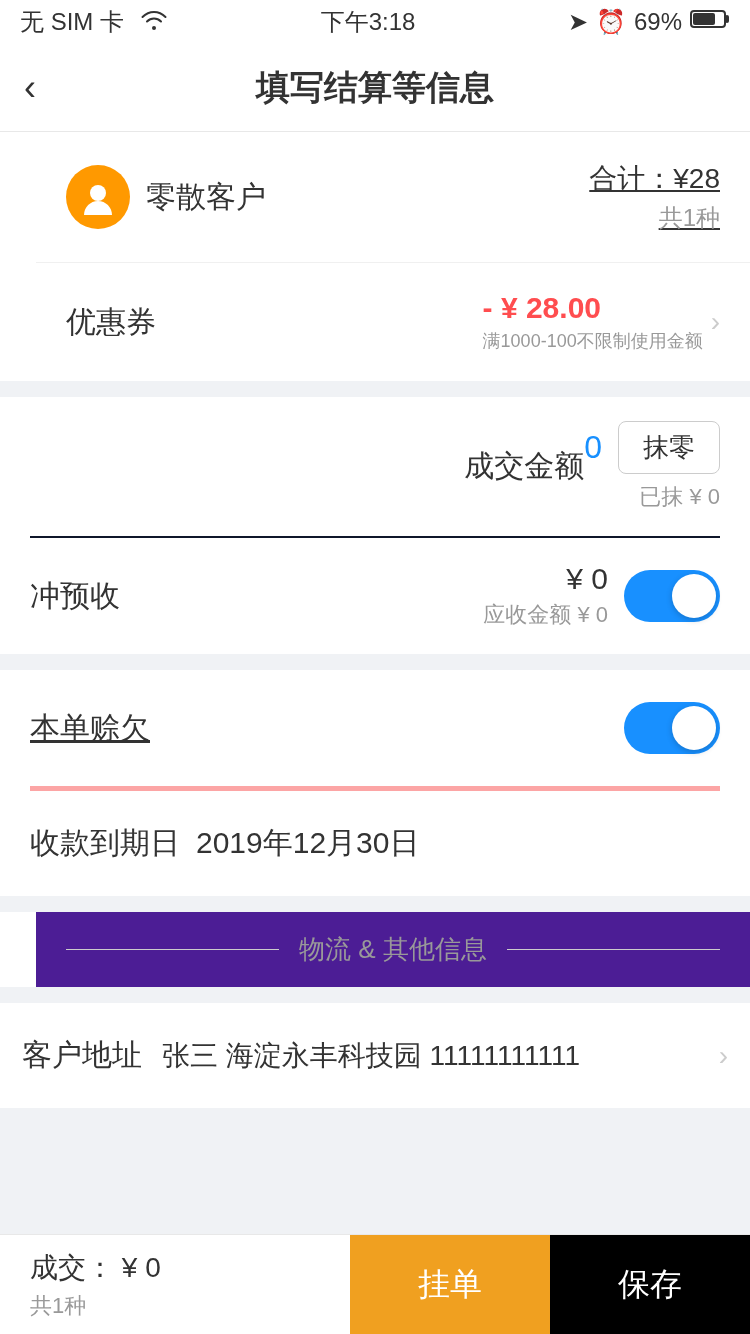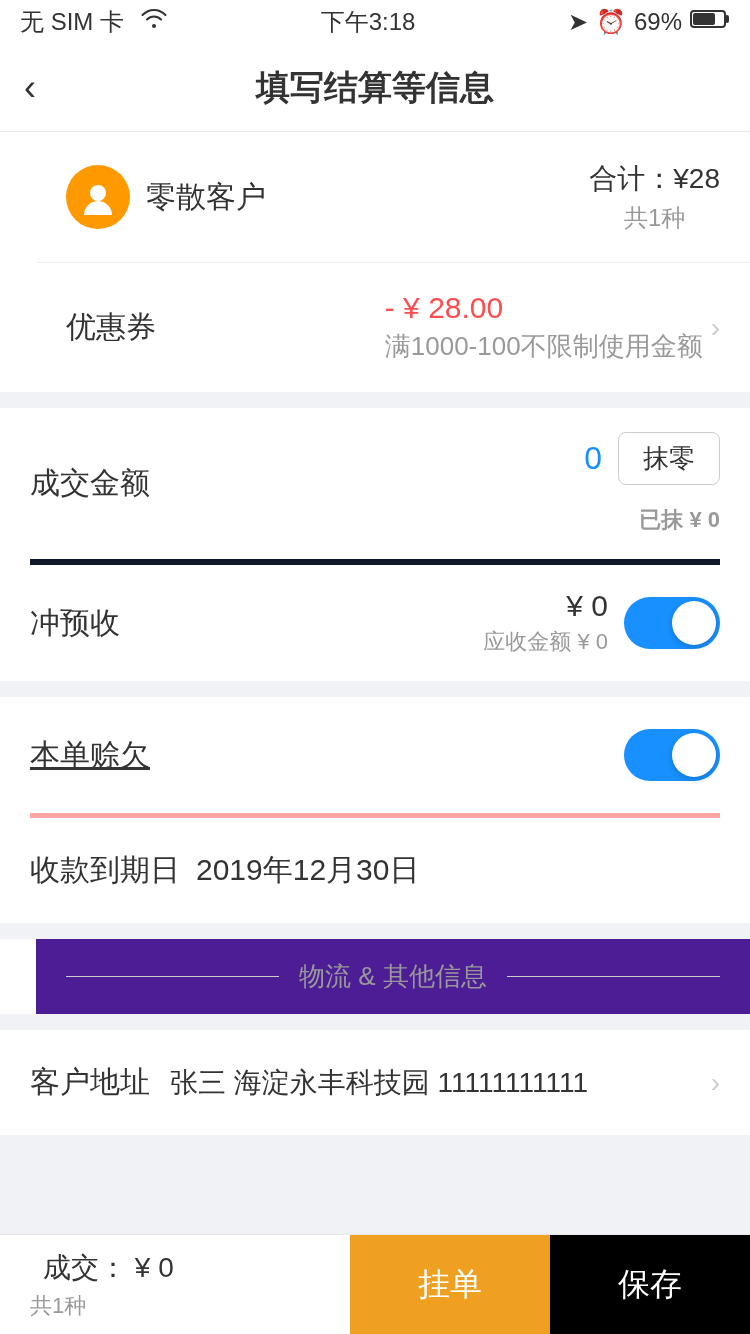--- a/index.html
+++ b/index.html
@@ -17,21 +17,21 @@
     .status-bar {
       height: 44px;
       background: #fff;
       display: flex;
       align-items: center;
       justify-content: space-between;
       padding: 0 20px;
       font-size: 24px;
       font-weight: 500;
     }
-    .status-left { display: flex; gap: 16px; }
+    .status-left { display: flex; align-items: center; gap: 16px; }
     .status-right { display: flex; align-items: center; gap: 8px; }
     .wifi-icon { font-size: 22px; }
 
     
     .nav-bar {
       height: 88px;
       background: #fff;
       display: flex;
       align-items: center;
       justify-content: center;
@@ -74,65 +74,65 @@
       width: 64px;
       height: 64px;
       border-radius: 50%;
       background: #f90;
       display: flex;
       align-items: center;
       justify-content: center;
     }
     .avatar svg { width: 40px; height: 40px; }
     .customer-name { font-size: 30px; color: #333; }
-    .customer-right { text-align: center; }
+    .customer-right { text-align: right; text-decoration: underline; }
     .total-amount { font-size: 28px; color: #333; }
     .total-count { font-size: 24px; color: #999; margin-top: 4px; }
 
     
     .coupon-row {
       display: flex;
       align-items: center;
       justify-content: space-between;
       padding: 28px 30px;
       border-top: 1px solid #f0f0f0;
       cursor: pointer;
     }
     .coupon-label { font-size: 30px; color: #333; }
     .coupon-right { display: flex; align-items: center; gap: 8px; }
-    .coupon-value { font-size: 30px; color: #ff4d4f; font-weight: 400; }
-    .coupon-desc { font-size: 26px; color: #999; margin-top: 4px; text-align: right; }
+    .coupon-value { font-size: 30px; color: #ff4d4f; font-weight: 700; }
+    .coupon-desc { font-size: 18px; color: #999; margin-top: 4px; text-align: right; }
     .chevron-right { color: #ccc; font-size: 28px; }
 
     
     .middle-section {
       background: #fff;
       margin-bottom: 16px;
       padding: 0 30px;
     }
     .deal-row {
       display: flex;
       align-items: center;
-      justify-content: space-between;
+      justify-content: flex-end;
       padding: 24px 0;
-      border-bottom: 6px solid #0f172a;
+      border-bottom: 2px solid #0f172a;
     }
     .deal-label { font-size: 30px; color: #333; }
     .deal-right { display: flex; align-items: center; gap: 16px; }
     .deal-amount { font-size: 32px; color: #1890ff; font-weight: 500; }
     .round-btn {
       border: 1px solid #ccc;
       border-radius: 8px;
       padding: 8px 24px;
       font-size: 26px;
       color: #333;
       background: #fff;
       cursor: pointer;
     }
-    .deal-sub { font-size: 22px; color: #999; margin-top: 20px; text-align: right; font-weight: bold; }
+    .deal-sub { font-size: 22px; color: #999; margin-top: 8px; text-align: right; }
 
     
     .prepay-row {
       display: flex;
       align-items: center;
       justify-content: space-between;
       padding: 24px 0;
     }
     .prepay-label { font-size: 30px; color: #333; }
     .prepay-right { display: flex; align-items: center; gap: 16px; }
@@ -196,21 +196,21 @@
       flex: 1;
       height: 1px;
       background: #ccc;
     }
     .divider-text { font-size: 26px; color: #999; white-space: nowrap; }
 
     
     .address-section {
       background: #fff;
       margin-bottom: 16px;
-      padding: 0 30px;
+      padding: 0 22px;
     }
     .address-row {
       display: flex;
       align-items: center;
       justify-content: space-between;
       padding: 32px 0;
     }
     .address-label { font-size: 30px; color: #333; min-width: 120px; }
     .address-value { font-size: 28px; color: #333; flex: 1; margin-left: 20px; }
 
@@ -222,21 +222,21 @@
       height: 100px;
       background: #fff;
       display: flex;
       align-items: center;
       border-top: 1px solid #e8e8e8;
     }
     .bottom-info {
       flex: 1;
       padding: 0 30px;
     }
-    .bottom-deal { font-size: 28px; color: #333; margin-left: 13px; }
+    .bottom-deal { font-size: 28px; color: #333; }
     .bottom-count { font-size: 22px; color: #999; margin-top: 4px; }
     .btn-hang {
       width: 200px;
       height: 100px;
       background: #f0a020;
       display: flex;
       align-items: center;
       justify-content: center;
       font-size: 32px;
       color: #fff;

